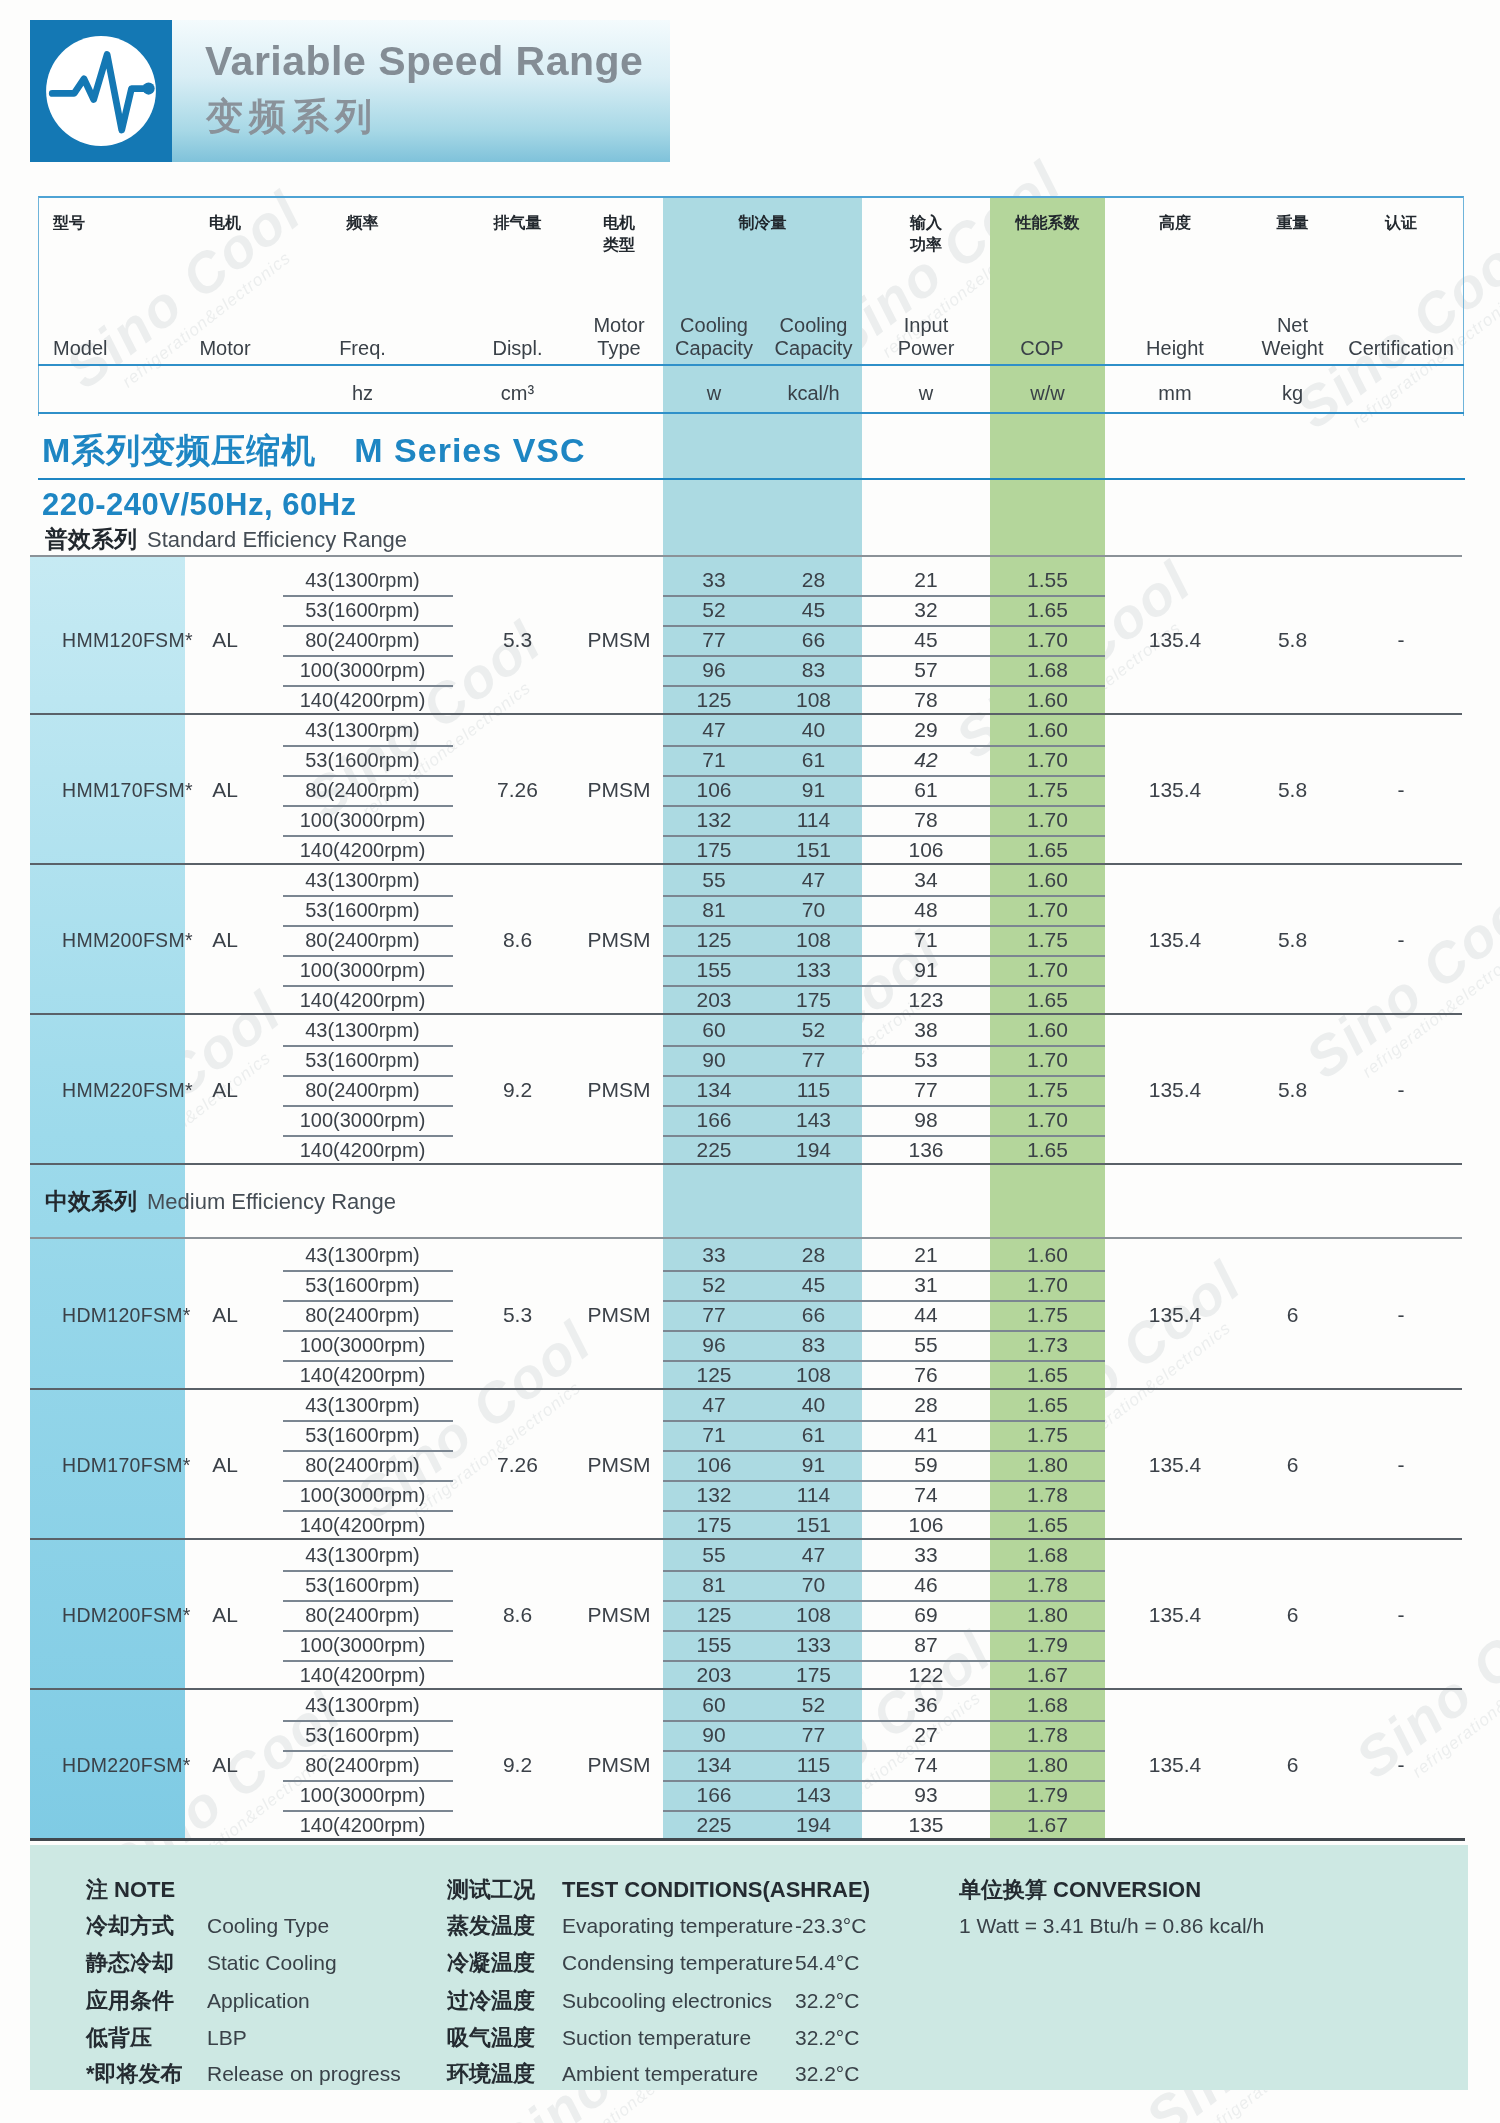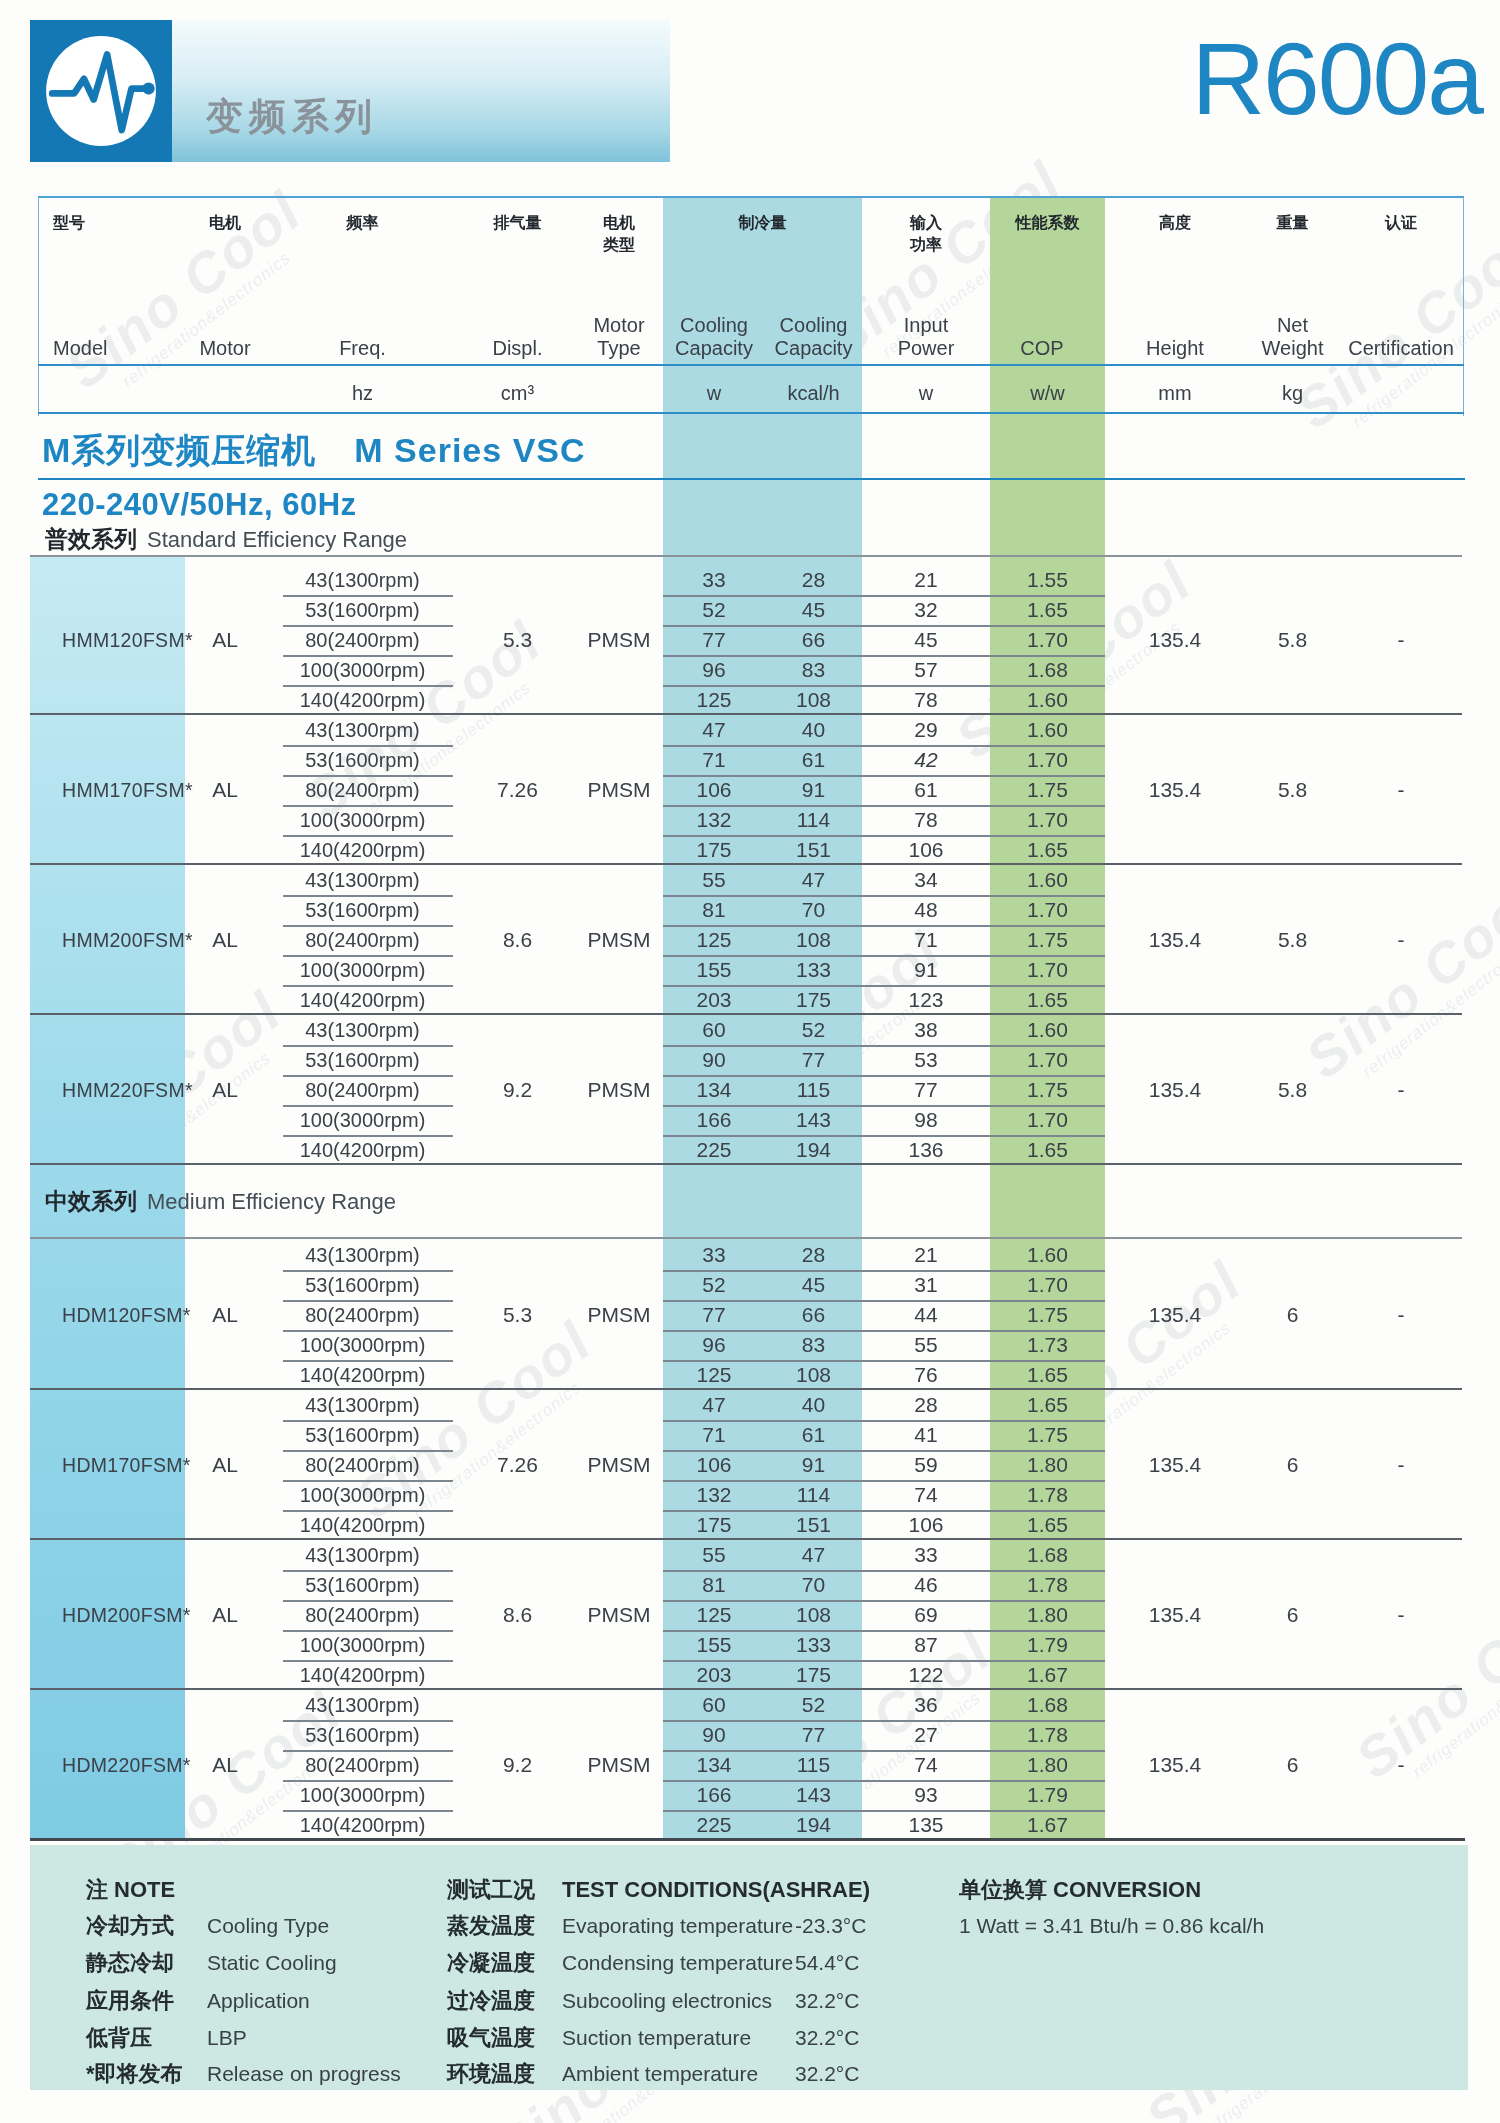--- a/index.html
+++ b/index.html
@@ -149,22 +149,22 @@
   <div class="abs left-strip"></div>
 
   <div class="abs banner"></div>
   <div class="abs logo">
     <svg width="122" height="122" viewBox="0 0 100 100">
       <circle cx="50" cy="50" r="45" fill="#ffffff"></circle>
       <path d="M10 52 H28 L36 40 L44 57 L55 20 L67 82 L75 48 H87" fill="none" stroke="#1478b4" stroke-width="5.5" stroke-linejoin="round" stroke-linecap="round"></path>
       <circle cx="89" cy="48" r="5" fill="#1478b4"></circle>
     </svg>
   </div>
+  <div class="abs banner-title-en">Variable Speed Range</div>
   <div class="abs banner-title-zh">变频系列</div>
-  <div class="abs refrigerant">R600a</div>
 
   <div class="abs hdr-frame"></div>
   <div id="thead" class="abs" style="left:0;top:0;width:1500px;height:420px;">
       <div class="hcell hzh left-al" style="left: 30px; width: 155px;">型号</div>
       <div class="hcell hzh" style="left: 185px; width: 80px;">电机</div>
       <div class="hcell hzh" style="left: 265px; width: 195px;">频率</div>
       <div class="hcell hzh" style="left: 460px; width: 115px;">排气量</div>
       <div class="hcell hzh" style="left: 575px; width: 88px;">电机
 类型</div>
       <div class="hcell hzh" style="left: 663px; width: 199px;">制冷量</div>

